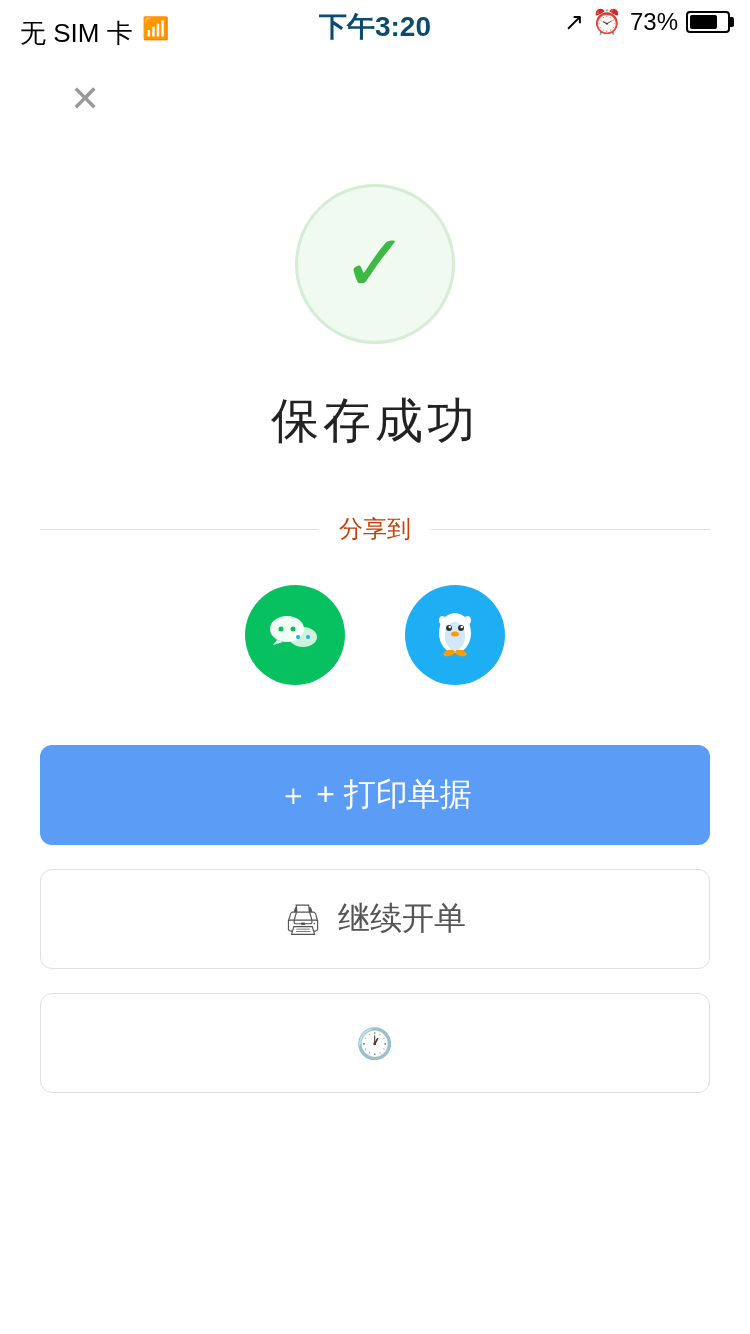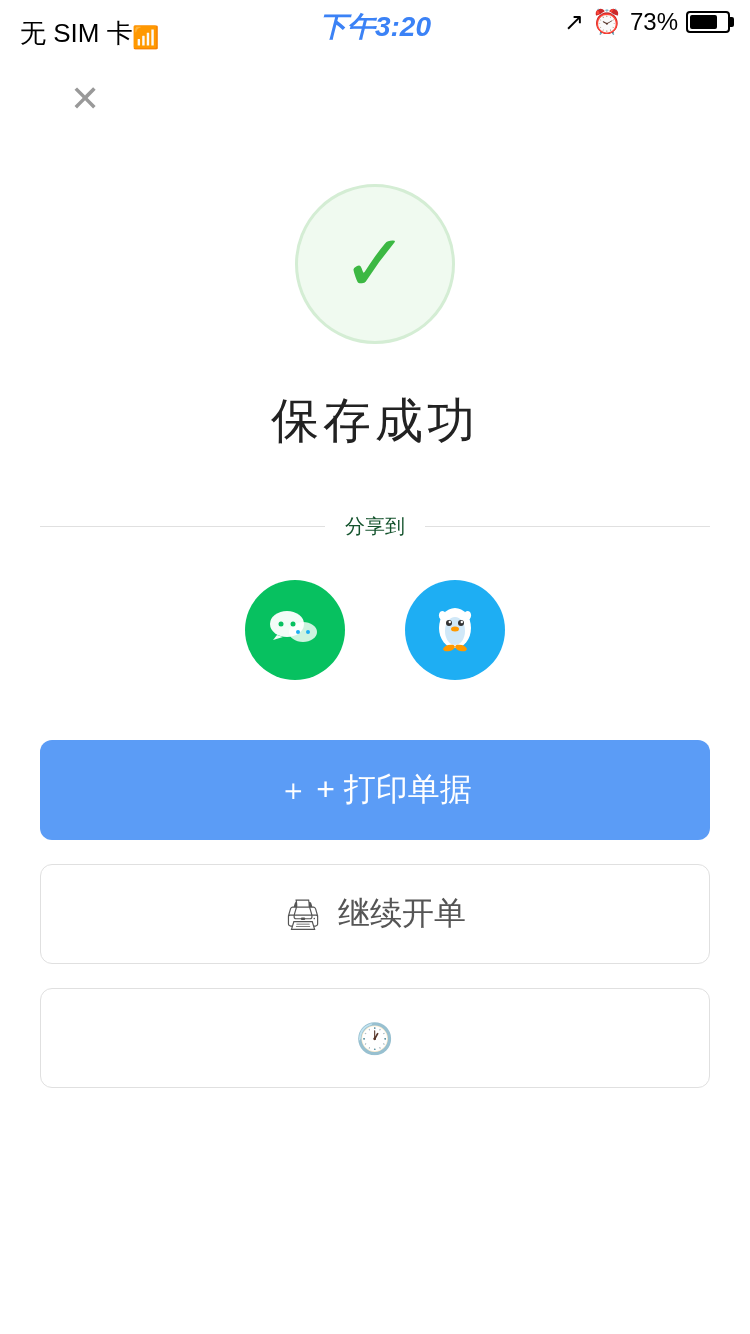--- a/index.html
+++ b/index.html
@@ -22,35 +22,35 @@
       align-items: center;
       justify-content: space-between;
       padding: 0 20px;
       flex-shrink: 0;
     }
     .status-left {
       font-size: 26px;
       font-weight: 500;
       color: #000;
       display: flex;
-      align-items: flex-end;
+      align-items: flex-start;
+      gap: 10px;
       margin-top: 23px;
     }
     .status-left .wifi-icon {
       font-size: 22px;
     }
     .status-center {
       font-size: 28px;
       font-weight: 600;
-      color: #3b82f6;
+      color: #0c4a6e;
       position: absolute;
       left: 50%;
       transform: translateX(-50%);
       top: 8px;
-      font-style: italic;
     }
     .status-right {
       display: flex;
       align-items: center;
       gap: 8px;
       font-size: 24px;
       color: #000;
     }
     .battery-icon {
       display: inline-block;
@@ -142,22 +142,22 @@
       align-items: center;
       margin-top: 60px;
       gap: 20px;
     }
     .share-line {
       flex: 1;
       height: 1px;
       background: #e0e0e0;
     }
     .share-label {
-      font-size: 20px;
-      color: #14532d;
+      font-size: 24px;
+      color: #c2410c;
       white-space: nowrap;
     }
 
     
     .share-icons {
       display: flex;
       gap: 60px;
       margin-top: 40px;
       align-items: center;
       justify-content: center;

